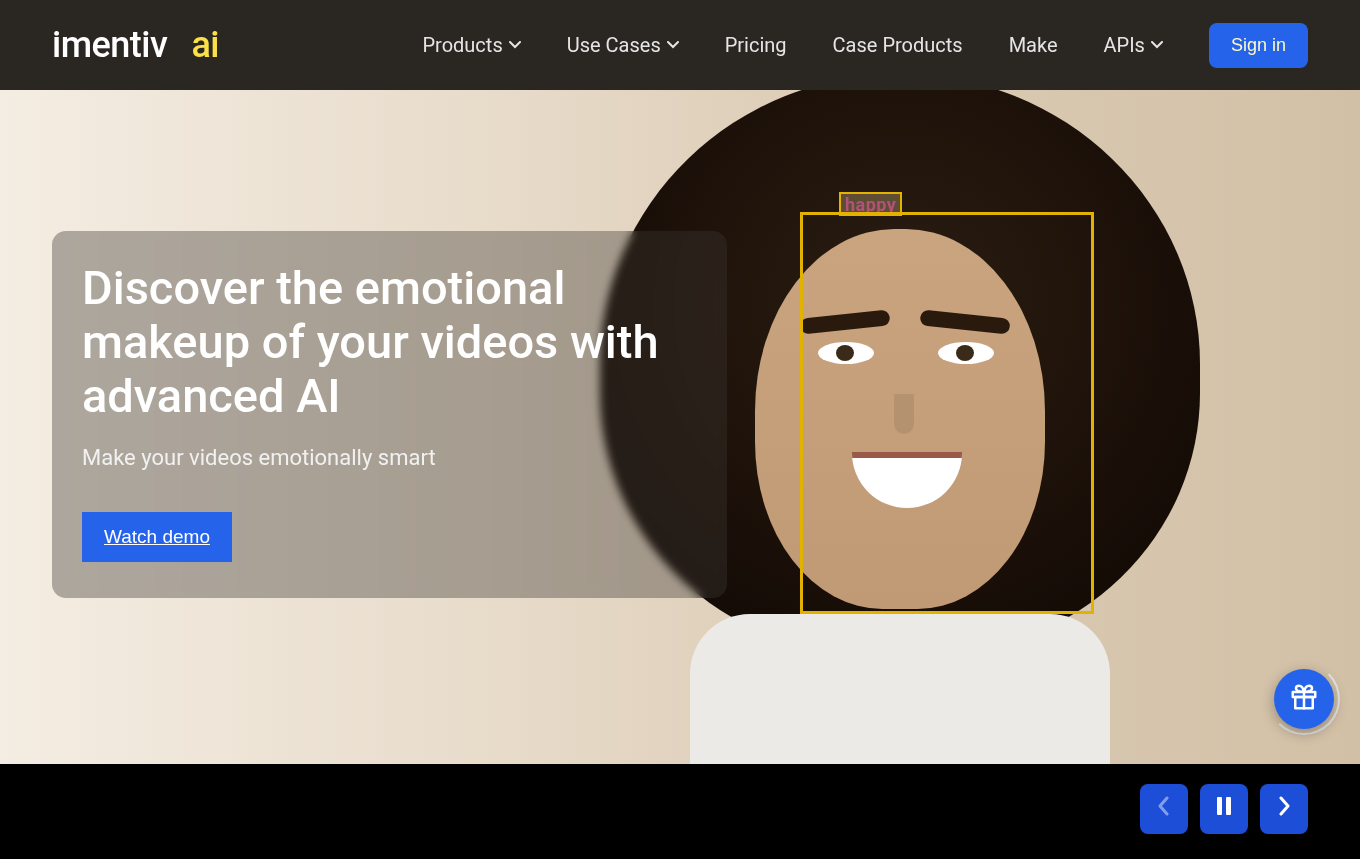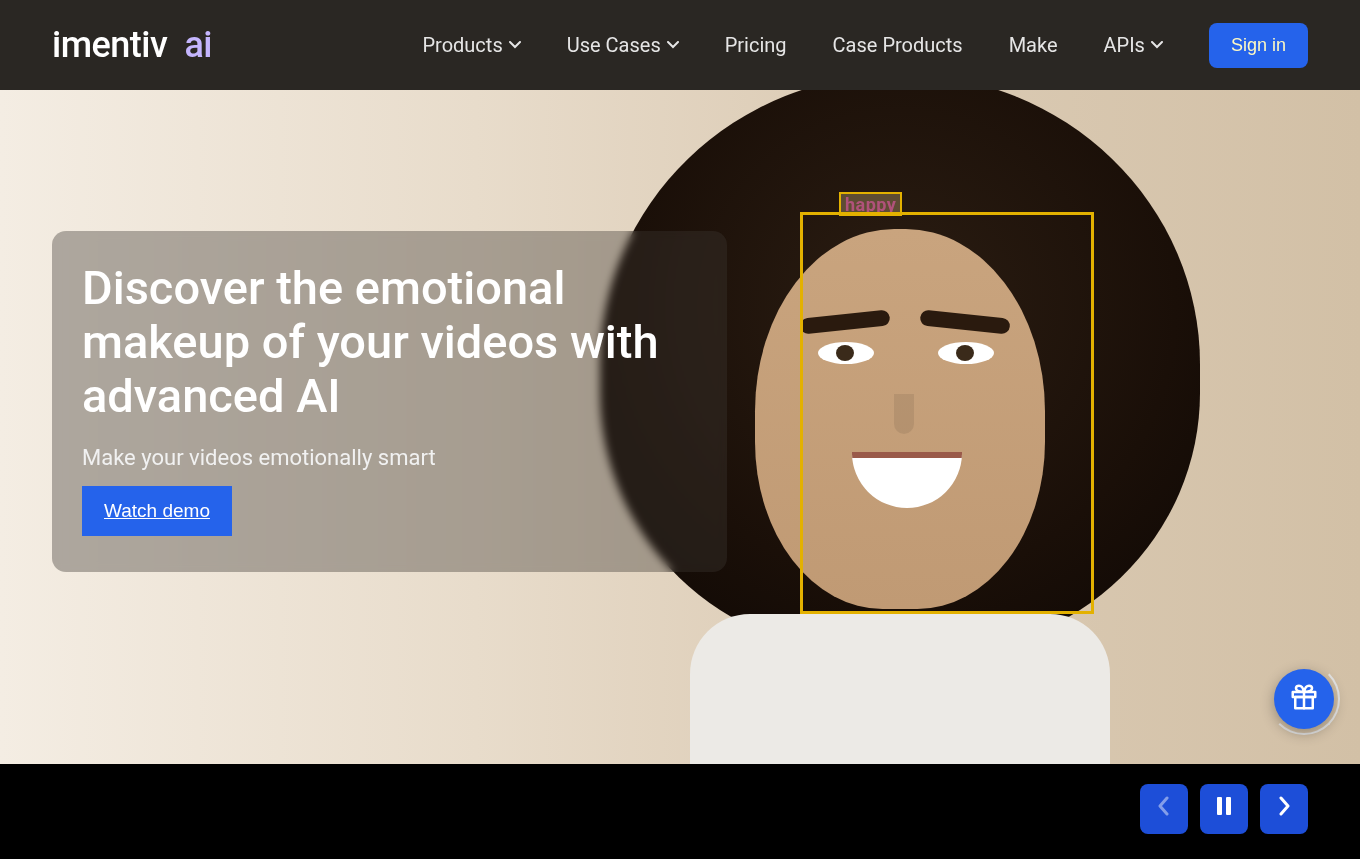--- a/index.html
+++ b/index.html
@@ -26,22 +26,22 @@
   .logo {
     display: flex;
     align-items: flex-end;
     font-weight: 500;
     font-size: 36px;
     letter-spacing: -0.5px;
     color: #fff;
     font-family: -apple-system, BlinkMacSystemFont, "Segoe UI", Roboto, sans-serif;
   }
   .logo .ai {
-    color: #c4b5fd;
-    margin-left: 17px;
+    color: #fde047;
+    margin-left: 24px;
     font-weight: 500;
   }
   .nav {
     margin-left: auto;
     display: flex;
     align-items: center;
     gap: 46px;
   }
   .nav-item {
     color: #e5e5e5;
@@ -219,21 +219,21 @@
     color: #fff;
     font-size: 47px;
     font-weight: 500;
     line-height: 1.15;
     margin-bottom: 22px;
   }
   .hero-sub {
     color: #f1f1f1;
     font-size: 22px;
     font-weight: 400;
-    margin-bottom: 16px;
+    margin-bottom: 42px;
   }
   .demo-btn {
     background: #2563eb;
     color: #fff;
     border: none;
     border-radius: 0;
     padding: 14px 22px;
     font-size: 19px;
     cursor: pointer;
     text-decoration: underline;

